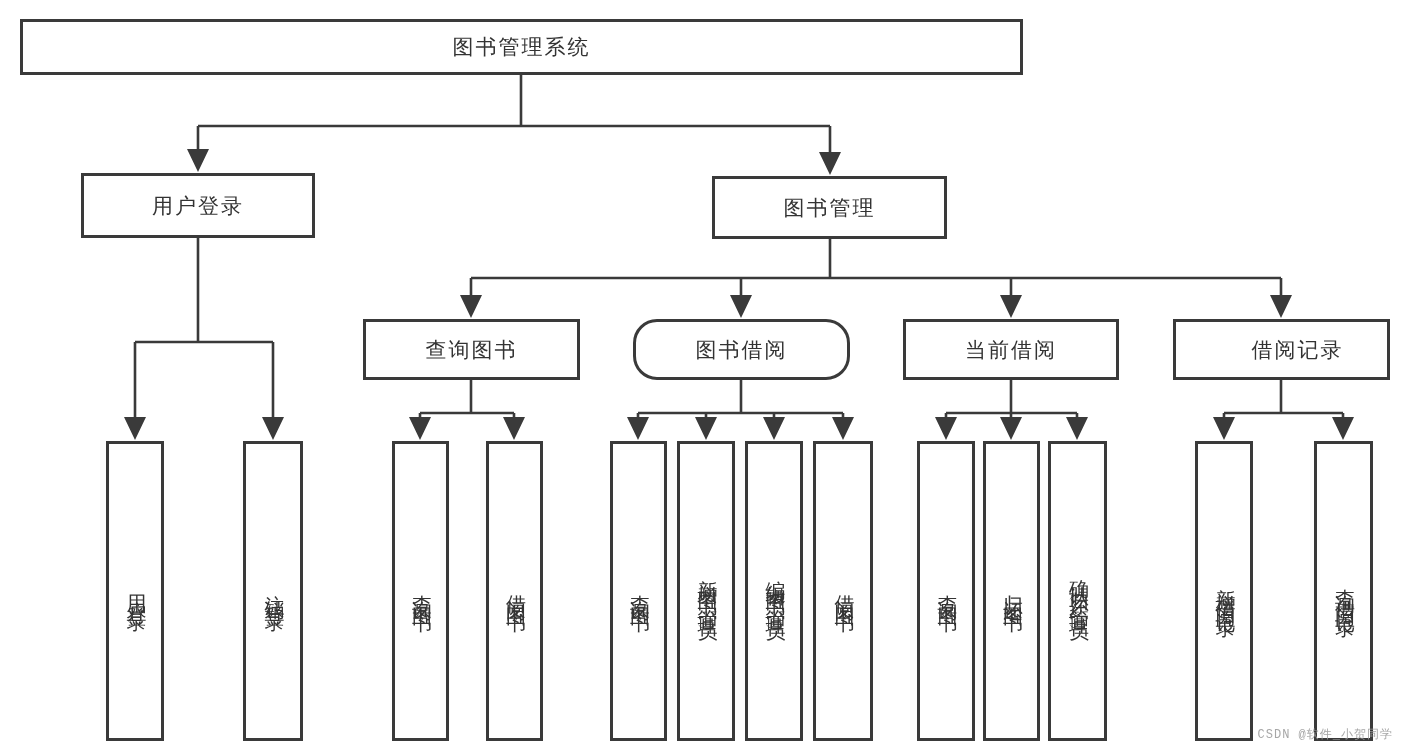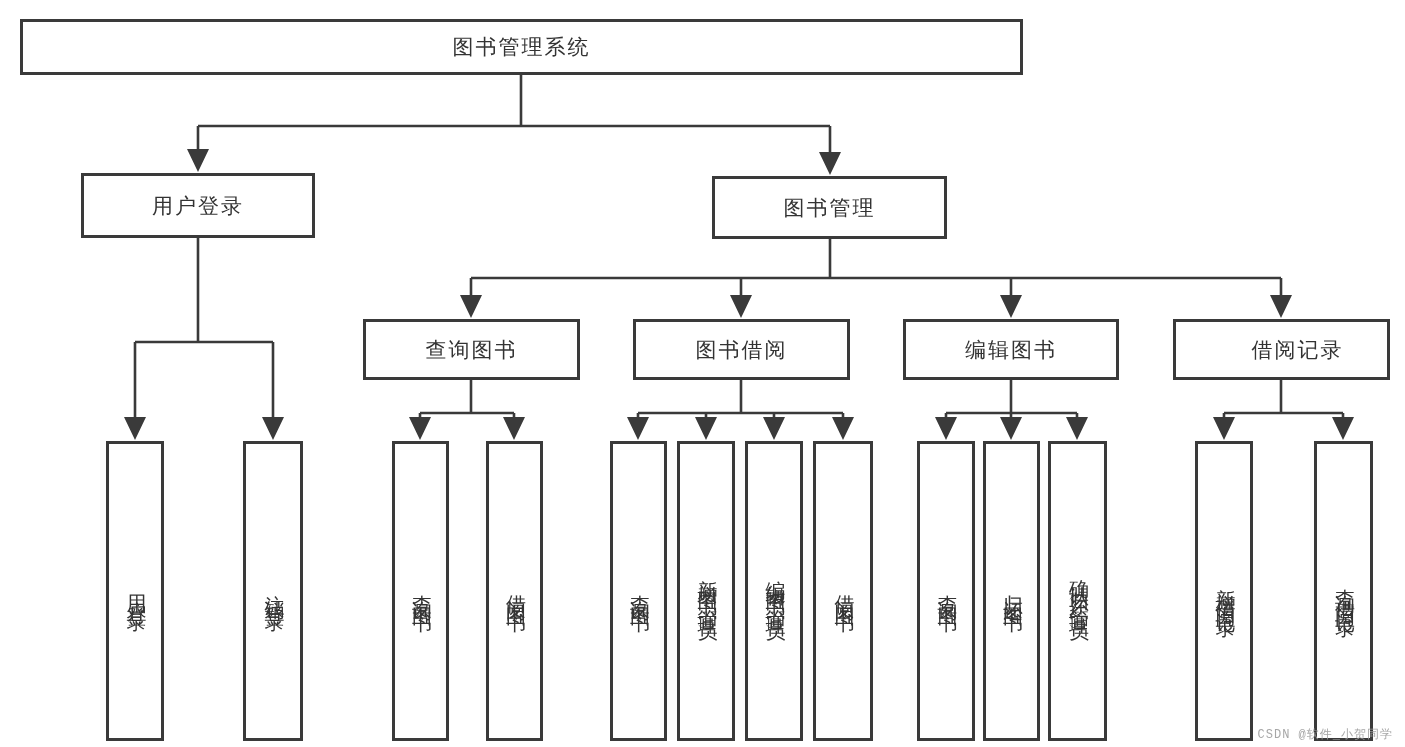--- a/index.html
+++ b/index.html
@@ -83,22 +83,22 @@
       M1213,411 L1235,411 L1224,434 Z
       M1332,411 L1354,411 L1343,434 Z"></path>
   </svg>
 
   <div class="box" style="left:20px;top:13px;width:1003px;height:56px;">图书管理系统</div>
 
   <div class="box" style="left:81px;top:167px;width:234px;height:65px;">用户登录</div>
   <div class="box" style="left:712px;top:170px;width:235px;height:63px;">图书管理</div>
 
   <div class="box" style="left:363px;top:313px;width:217px;height:61px;">查询图书</div>
-  <div class="box" style="left:633px;top:313px;width:217px;height:61px;">图书借阅</div>
-  <div class="box" style="left:903px;top:313px;width:216px;height:61px;">编辑图书</div>
+  <div class="box" style="left:633px;top:313px;width:217px;height:61px;border-radius:24px;">图书借阅</div>
+  <div class="box" style="left:903px;top:313px;width:216px;height:61px;">当前借阅</div>
   <div class="box" style="left:1173px;top:313px;width:217px;height:61px;padding-left:32px;">借阅记录</div>
 
   <div class="box leaf" style="left:106px;width:58px;">用户登录</div>
   <div class="box leaf" style="left:243px;width:60px;">注销登录</div>
   <div class="box leaf" style="left:392px;width:57px;">查询图书</div>
   <div class="box leaf" style="left:486px;width:57px;">借阅图书</div>
   <div class="box leaf" style="left:610px;width:57px;">查询图书</div>
   <div class="box leaf" style="left:677px;width:58px;">新增图书（管理员）</div>
   <div class="box leaf" style="left:745px;width:58px;">编辑图书（管理员）</div>
   <div class="box leaf" style="left:813px;width:60px;">借阅图书</div>

